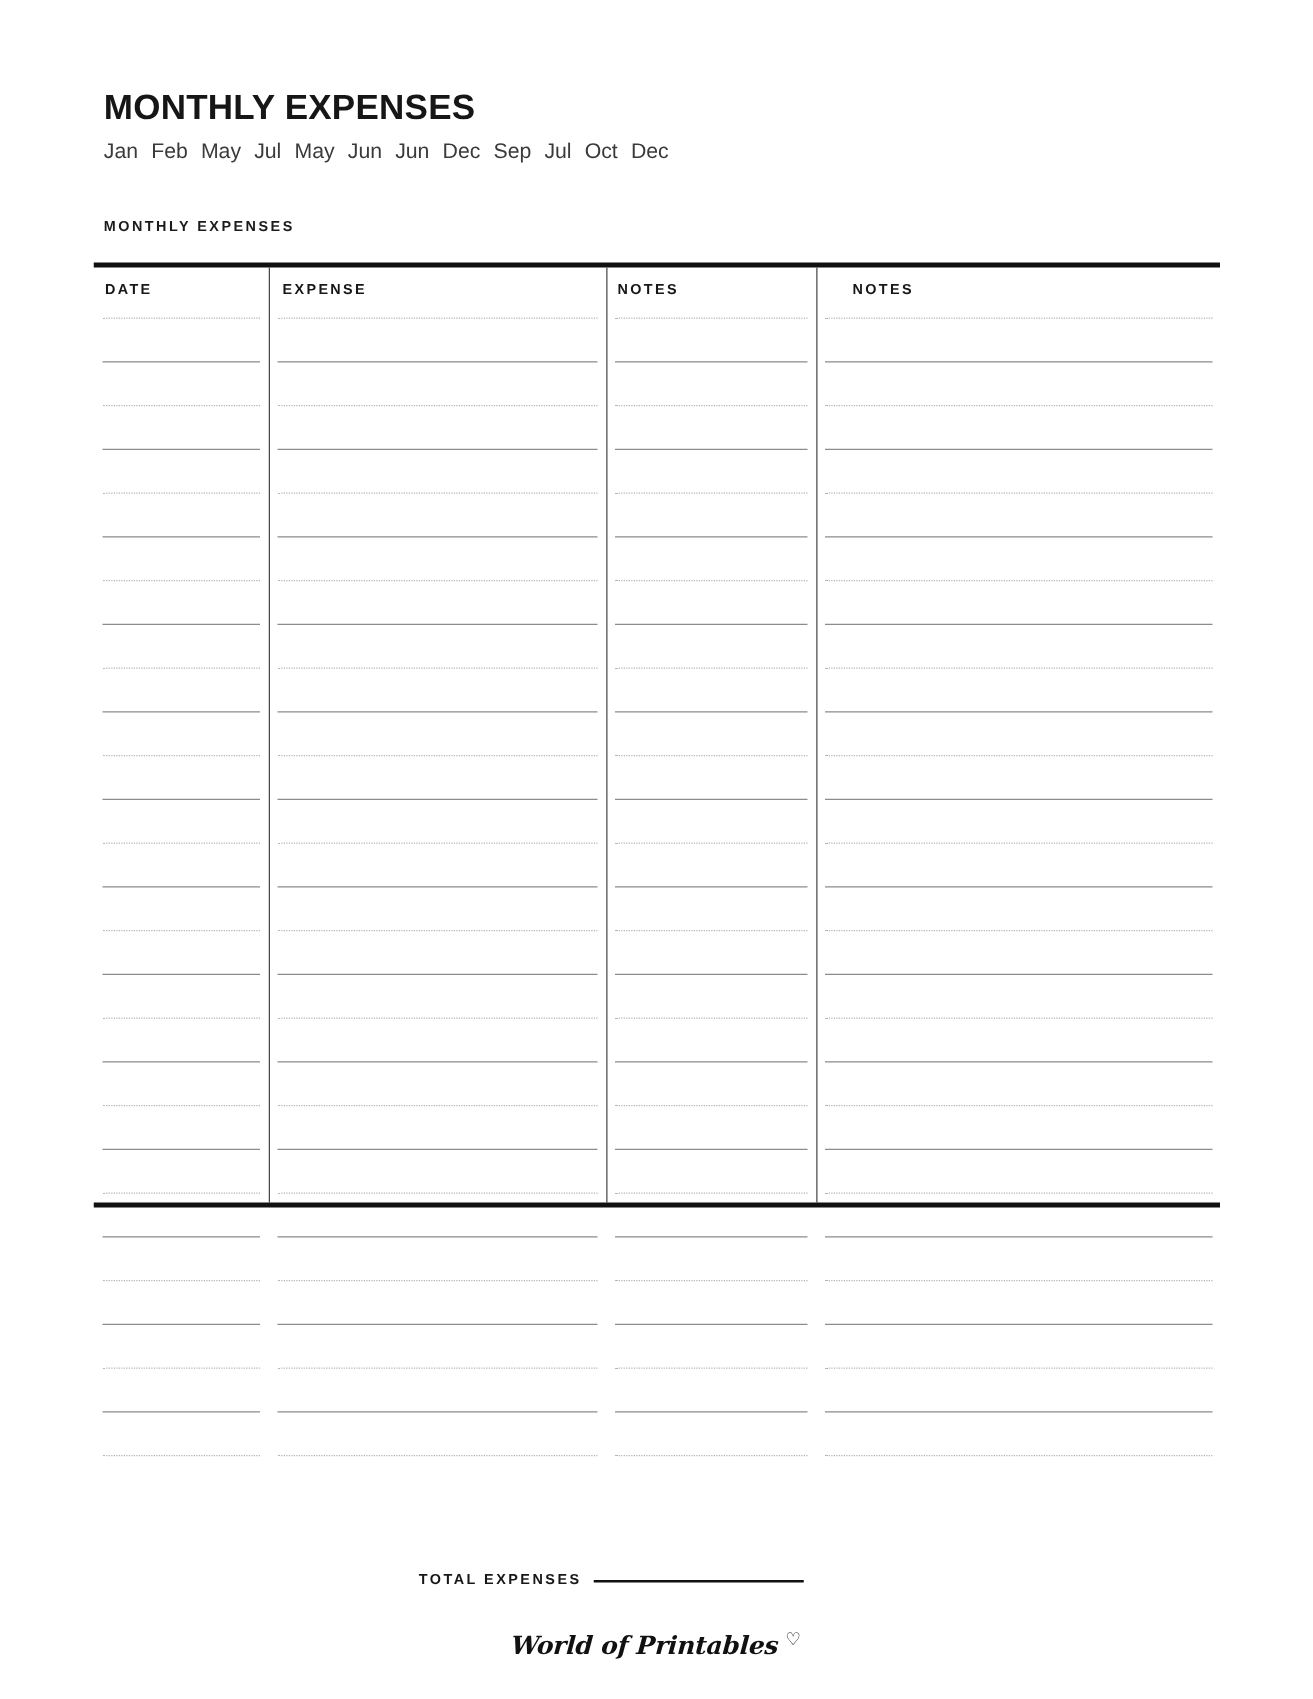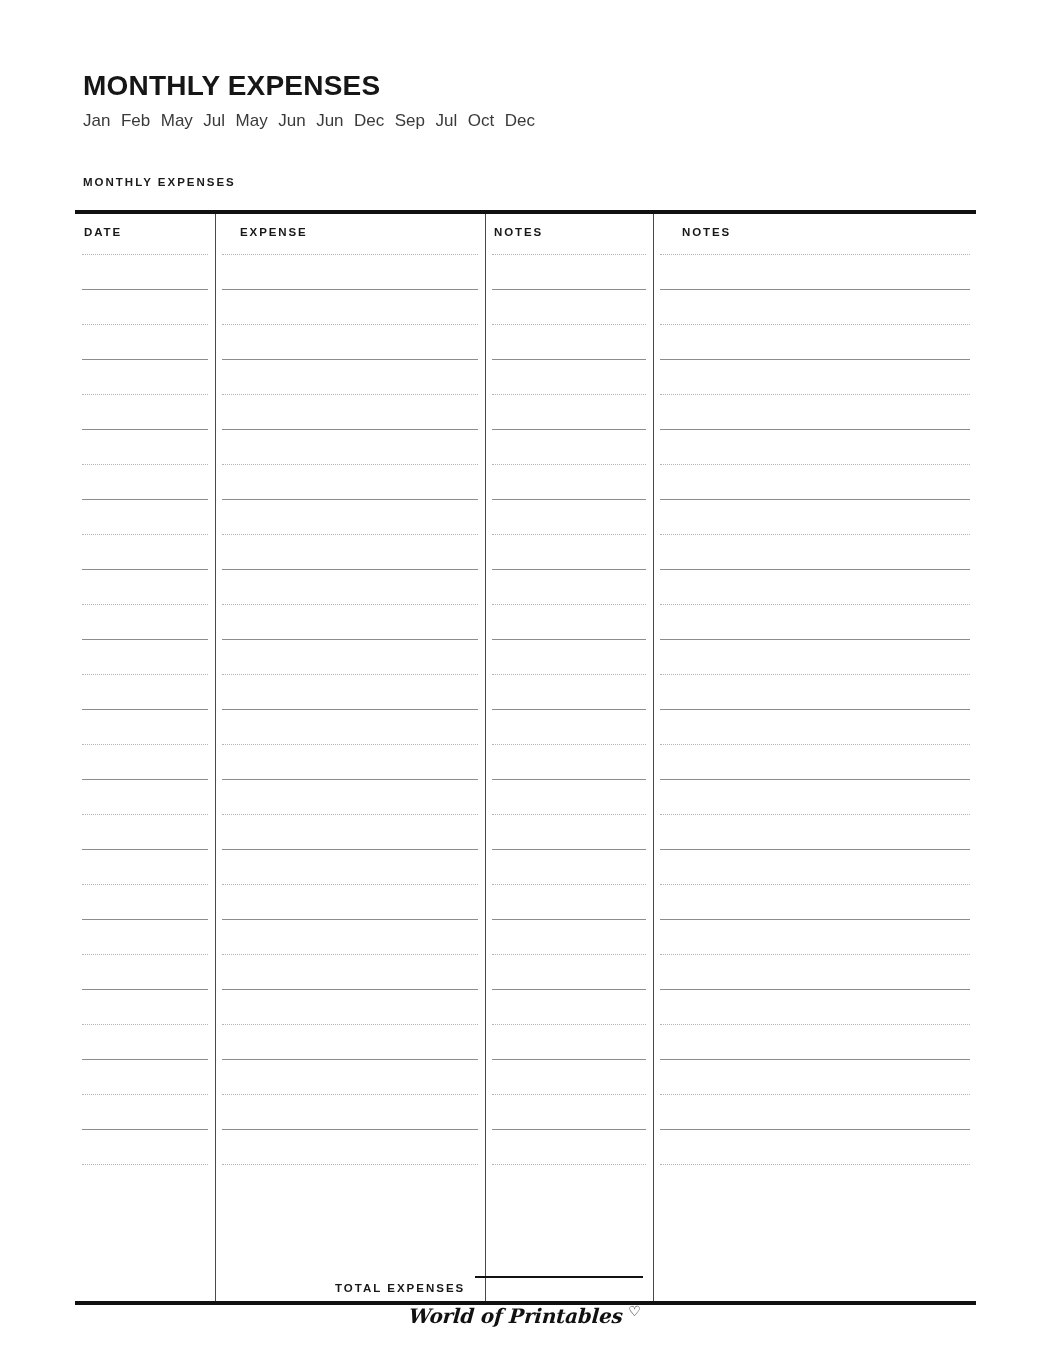--- a/index.html
+++ b/index.html
@@ -58,21 +58,21 @@
     line-height: 1;
     white-space: nowrap;
   }
 
   
   .table-frame {
     position: absolute;
     left: 75px;
     top: 210px;
     width: 901px;
-    height: 1095px;
+    height: 756px;
   }
   .rule-top {
     position: absolute;
     left: 0;
     top: 0;
     width: 901px;
     height: 4px;
     background: #111111;
   }
   .rule-bottom {
@@ -101,21 +101,21 @@
     position: absolute;
     top: 17px;
     font-size: 11.5px;
     font-weight: 700;
     letter-spacing: 1.9px;
     color: #171717;
     line-height: 1;
     white-space: nowrap;
   }
   .col-head.h1 { left: 9px; }
-  .col-head.h2 { left: 165px; }
+  .col-head.h2 { left: 151px; }
   .col-head.h3 { left: 419px; }
   .col-head.h4 { left: 607px; }
 
   
   .lines-layer {
     position: absolute;
     left: 0;
     right: 0;
     top: 0;
     bottom: 0;
@@ -152,21 +152,20 @@
     align-items: center;
     gap: 10px;
   }
   .total-label {
     font-size: 11.5px;
     font-weight: 700;
     letter-spacing: 2.0px;
     color: #171717;
     line-height: 1;
     white-space: nowrap;
-    margin-top: 24px;
   }
   .total-line {
     width: 168px;
     height: 0;
     border-top: 2.6px solid #111111;
   }
 
   
   .footer-logo {
     position: absolute;

